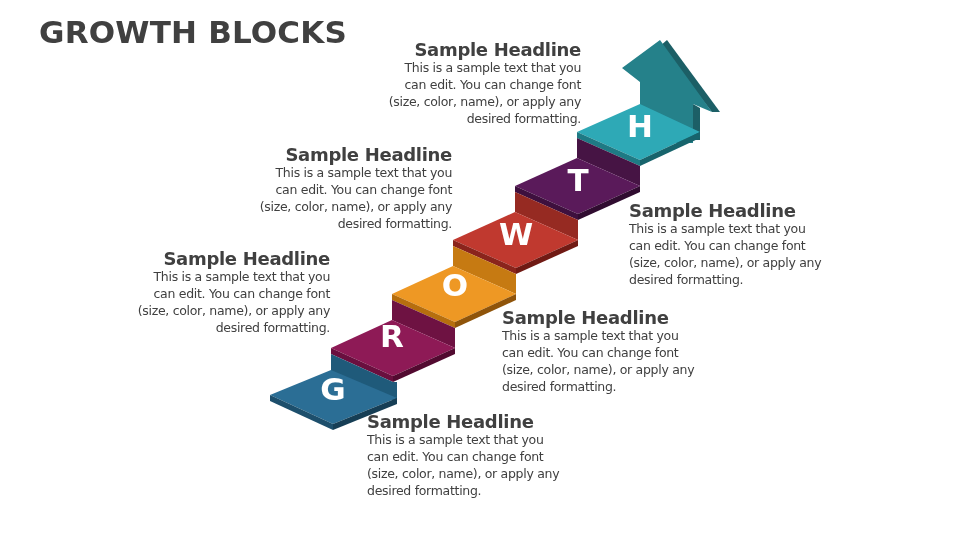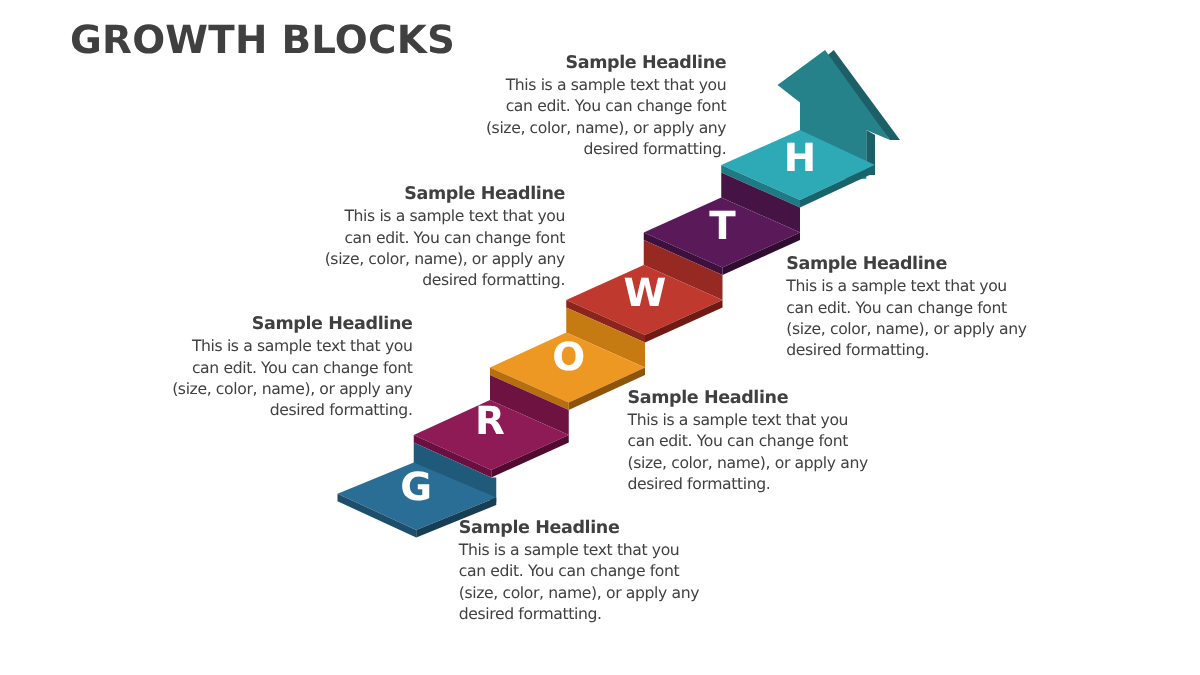--- a/index.html
+++ b/index.html
@@ -1,20 +1,20 @@
 <!DOCTYPE html>
 <html><head>
 <meta charset="utf-8">
 <style>
   html,body{margin:0;padding:0;background:#ffffff;}
   body{width:960px;height:540px;position:relative;overflow:hidden;font-family:"Liberation Sans","DejaVu Sans",sans-serif;}
-  .title{position:absolute;left:56px;top:14px;font-size:31px;font-weight:bold;color:#404040;letter-spacing:0.2px;font-family:"DejaVu Sans","Liberation Sans",sans-serif;}
+  .title{position:absolute;left:39px;top:14px;font-size:31px;font-weight:bold;color:#404040;letter-spacing:0.2px;font-family:"DejaVu Sans","Liberation Sans",sans-serif;}
   .diagram{position:absolute;left:0;top:0;width:960px;height:540px;}
   .txt{position:absolute;width:200px;color:#404040;}
-  .txt .hl{font-weight:bold;font-size:14px;line-height:18px;font-family:"DejaVu Sans","Liberation Sans",sans-serif;letter-spacing:-0.3px;}
+  .txt .hl{font-weight:bold;font-size:18px;line-height:18px;font-family:"DejaVu Sans","Liberation Sans",sans-serif;letter-spacing:-0.3px;}
   .txt .body{font-size:12.5px;line-height:17px;font-family:"DejaVu Sans","Liberation Sans",sans-serif;letter-spacing:-0.3px;}
   .right{text-align:right;}
   .left{text-align:left;}
   .letter{font-family:"DejaVu Sans","Liberation Sans",sans-serif;font-weight:bold;font-size:31px;fill:#ffffff;}
 </style>
 </head>
 <body>
 
 <div class="title">GROWTH BLOCKS</div>
 

